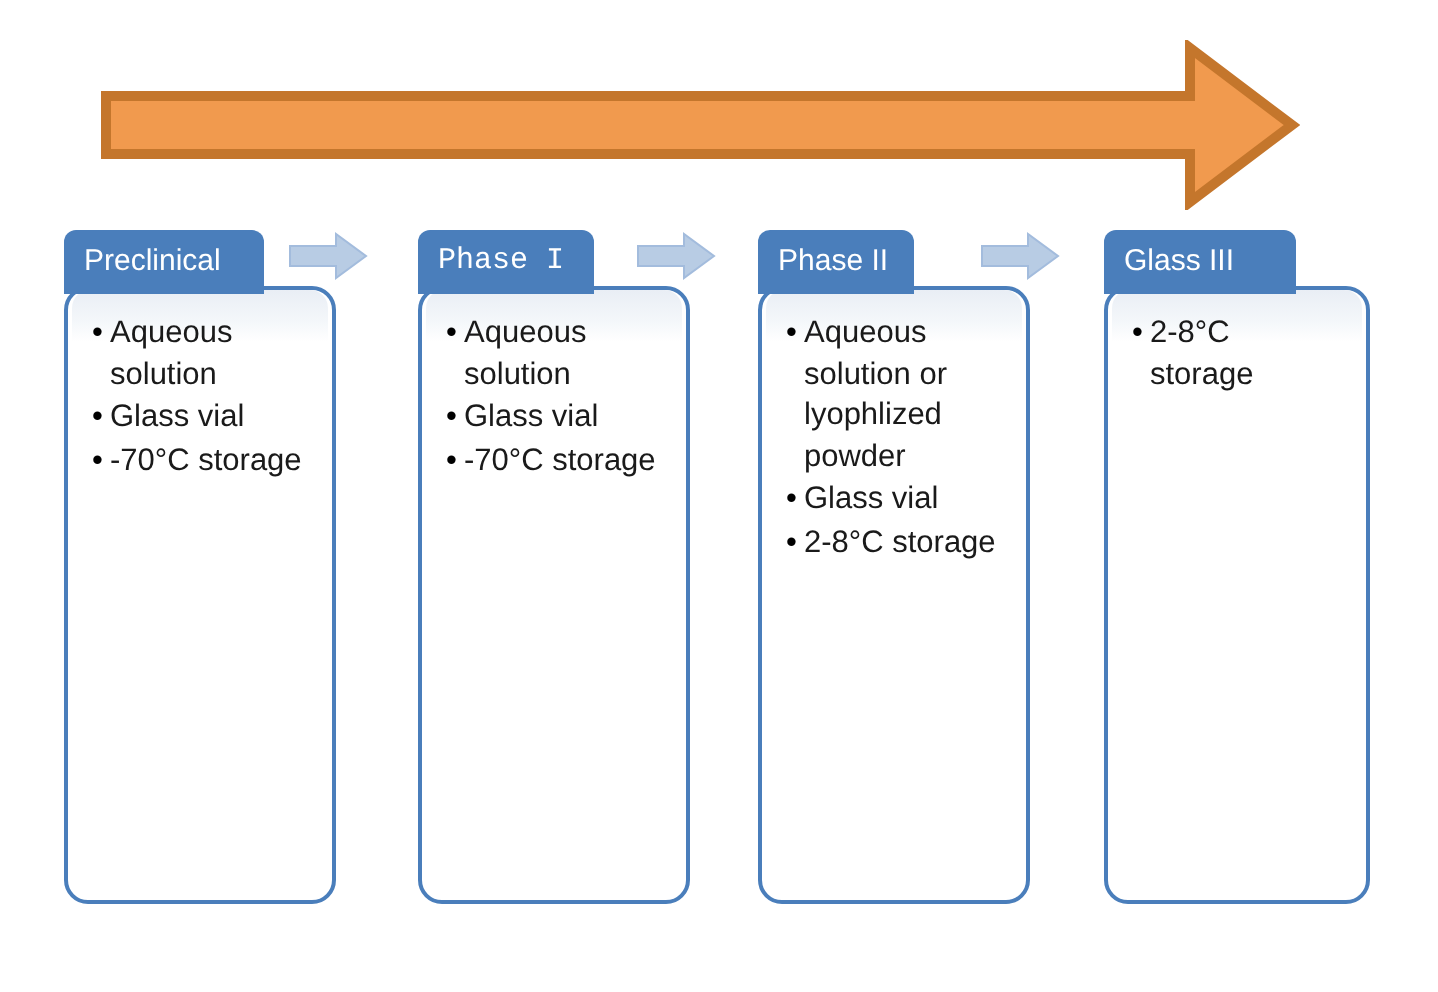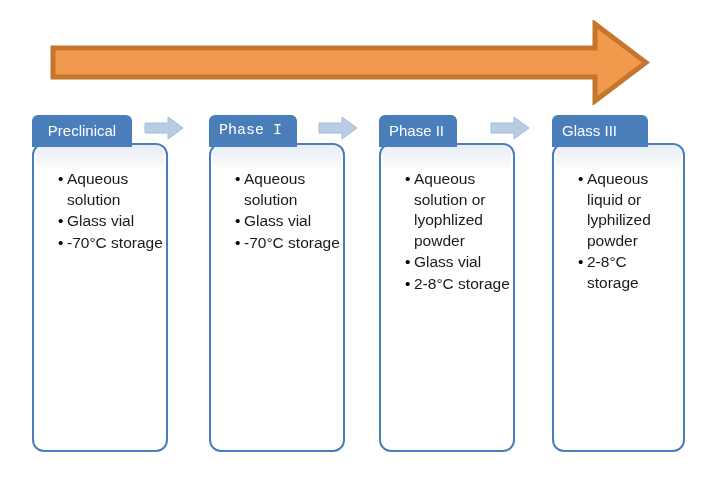--- a/index.html
+++ b/index.html
@@ -76,21 +76,21 @@
     white-space: nowrap;
     z-index: 3;
   }
 
   
   .phase-list {
     position: absolute;
     left: 14px;
     top: 42px;
     right: 6px;
-    margin: 12px;
+    margin: 0;
     padding: 0;
     list-style: none;
     z-index: 2;
   }
   .phase-list li {
     position: relative;
     font-size: 15.5px;
     line-height: 20.5px;
     color: #1a1a1a;
     padding-left: 9px;
@@ -121,21 +121,21 @@
 <div id="stage">
 
   <div class="timeline-arrow">
     <svg viewBox="0 0 600 85" preserveAspectRatio="none">
       <polygon points="3,28 545,28 545,4 596,42.5 545,81 545,57 3,57" fill="#f19a4e" stroke="#c4762c" stroke-width="5" stroke-linejoin="miter"></polygon>
     </svg>
   </div>
 
   <div class="phase-col" style="left:32px; width:136px;">
     <div class="phase-body" style="width:136px; height:309px;"></div>
-    <div class="phase-tab" style="width:100px;text-align:center;">Preclinical</div>
+    <div class="phase-tab" style="width:100px;">Preclinical</div>
     <ul class="phase-list" style="width:112px;">
       <li>Aqueous solution</li>
       <li>Glass vial</li>
       <li>-70°C storage</li>
     </ul>
   </div>
 
   <div class="connector" style="left:144px;">
     <svg viewBox="0 0 40 24" preserveAspectRatio="none">
       <polygon points="1,7 24,7 24,1 39,12 24,23 24,17 1,17" fill="#b8cce4" stroke="#a3bcdd" stroke-width="1"></polygon>
@@ -171,18 +171,17 @@
   <div class="connector" style="left:490px;">
     <svg viewBox="0 0 40 24" preserveAspectRatio="none">
       <polygon points="1,7 24,7 24,1 39,12 24,23 24,17 1,17" fill="#b8cce4" stroke="#a3bcdd" stroke-width="1"></polygon>
     </svg>
   </div>
 
   <div class="phase-col" style="left:552px; width:133px;">
     <div class="phase-body" style="width:133px; height:309px;"></div>
     <div class="phase-tab" style="width:96px;">Glass III</div>
     <ul class="phase-list" style="width:104px;">
-      <li>Aqueous liquid or lyphilized powder</li>
       <li>2-8°C storage</li>
     </ul>
   </div>
 
 </div>
 
 </body></html>

